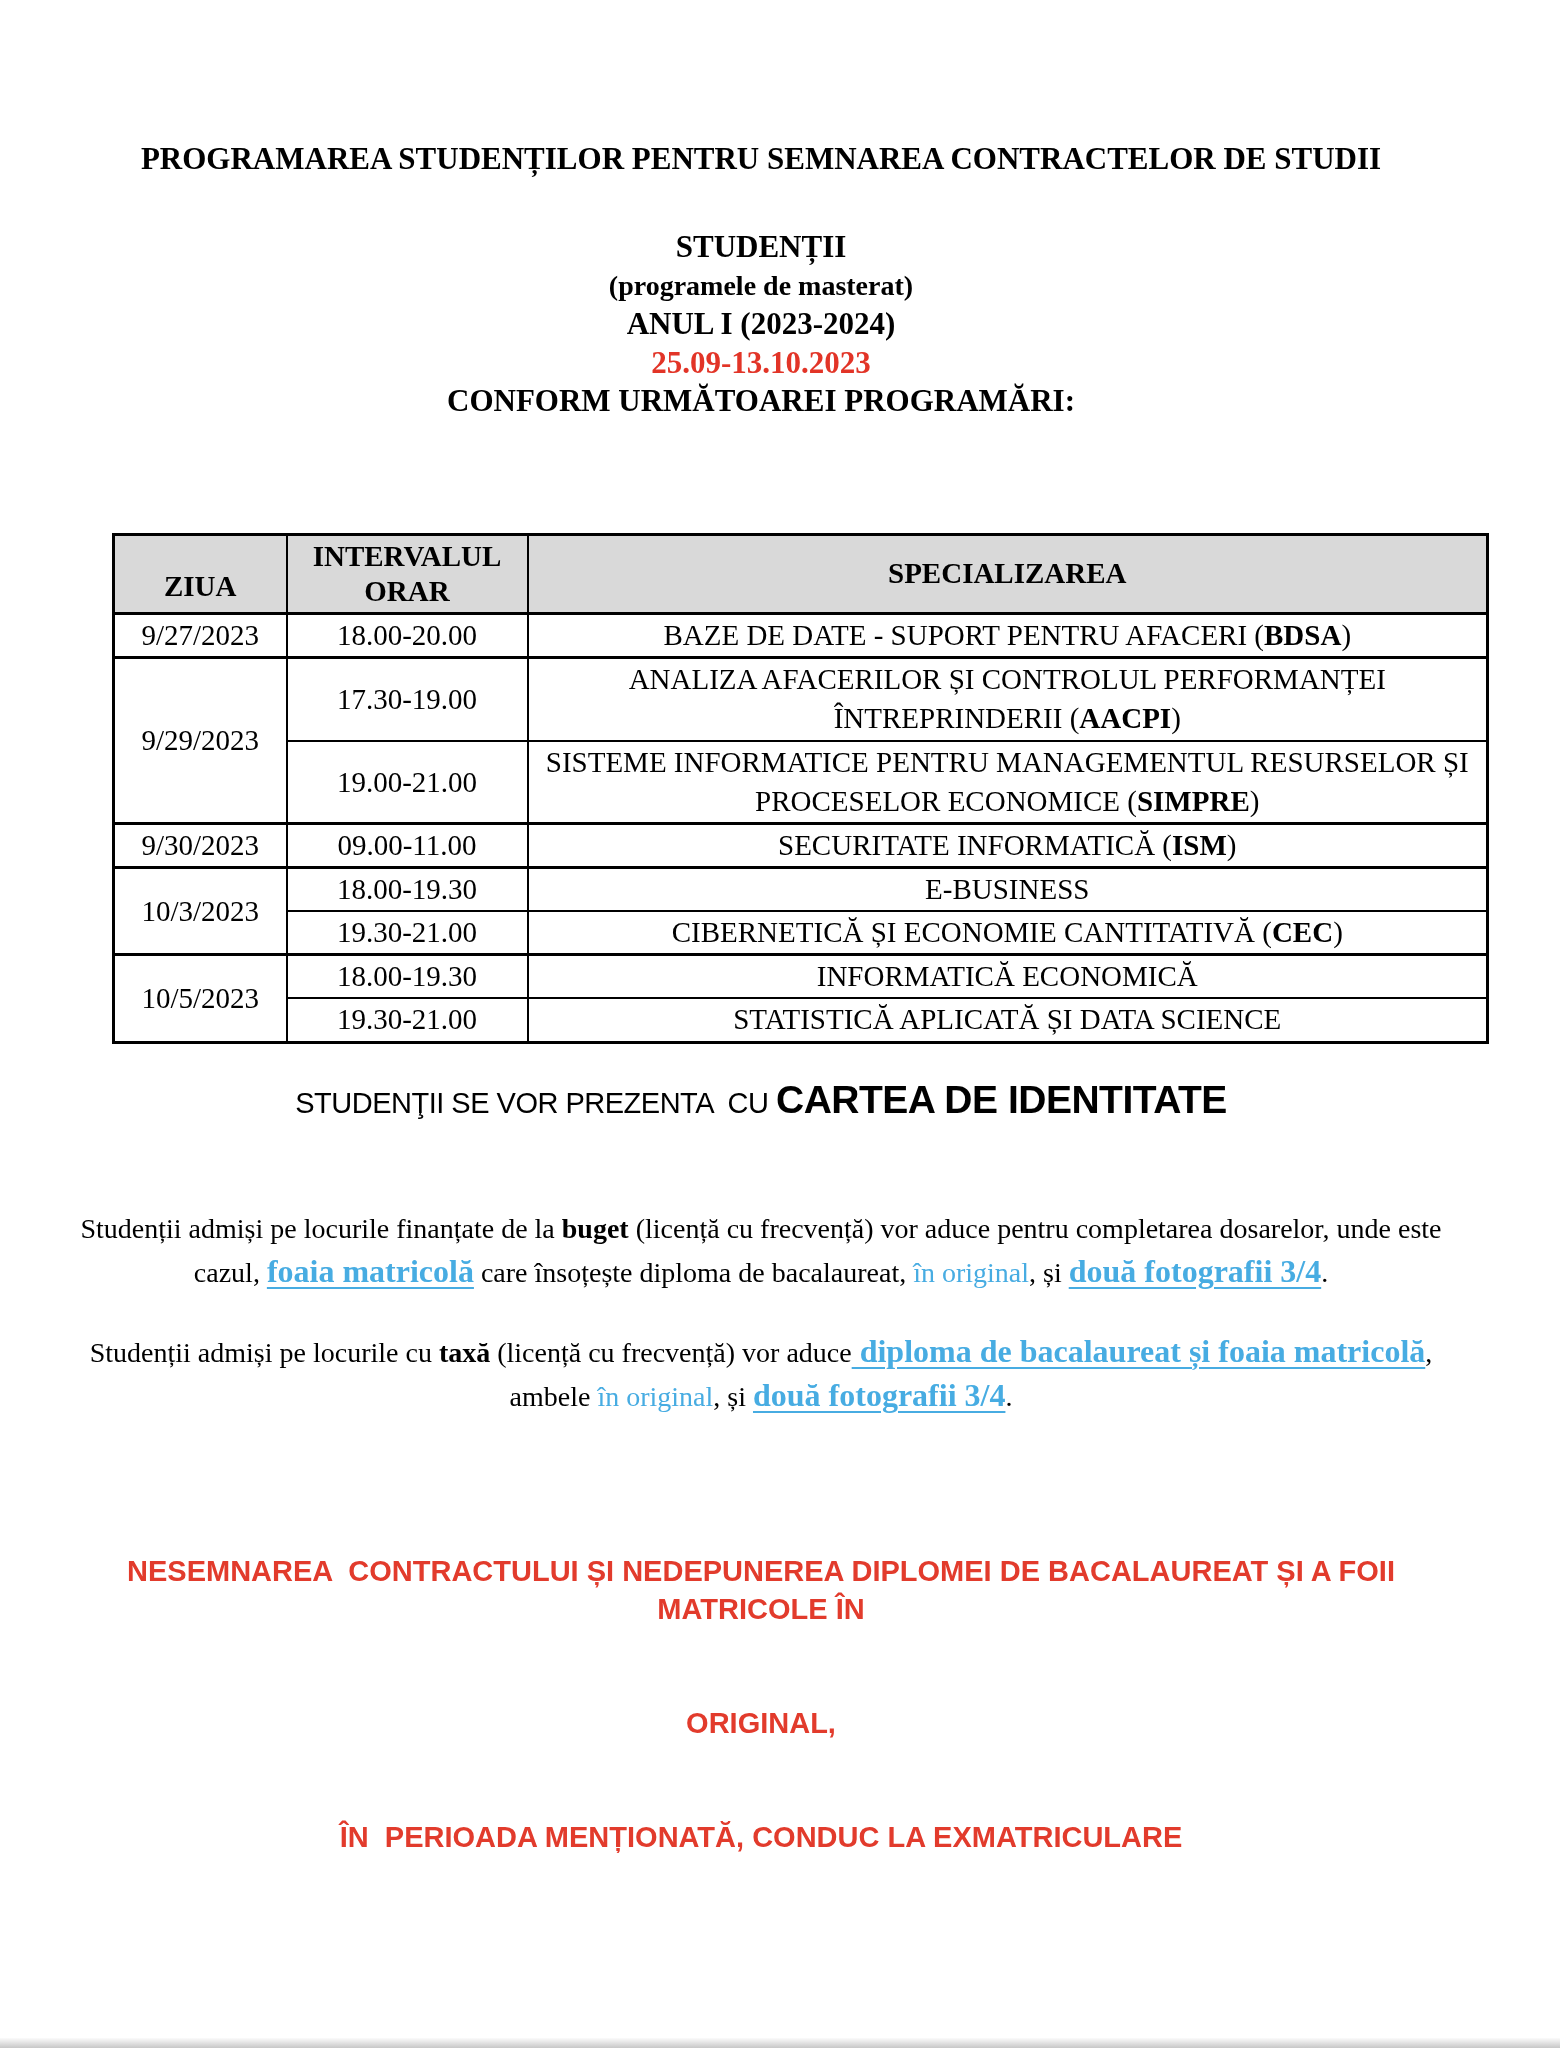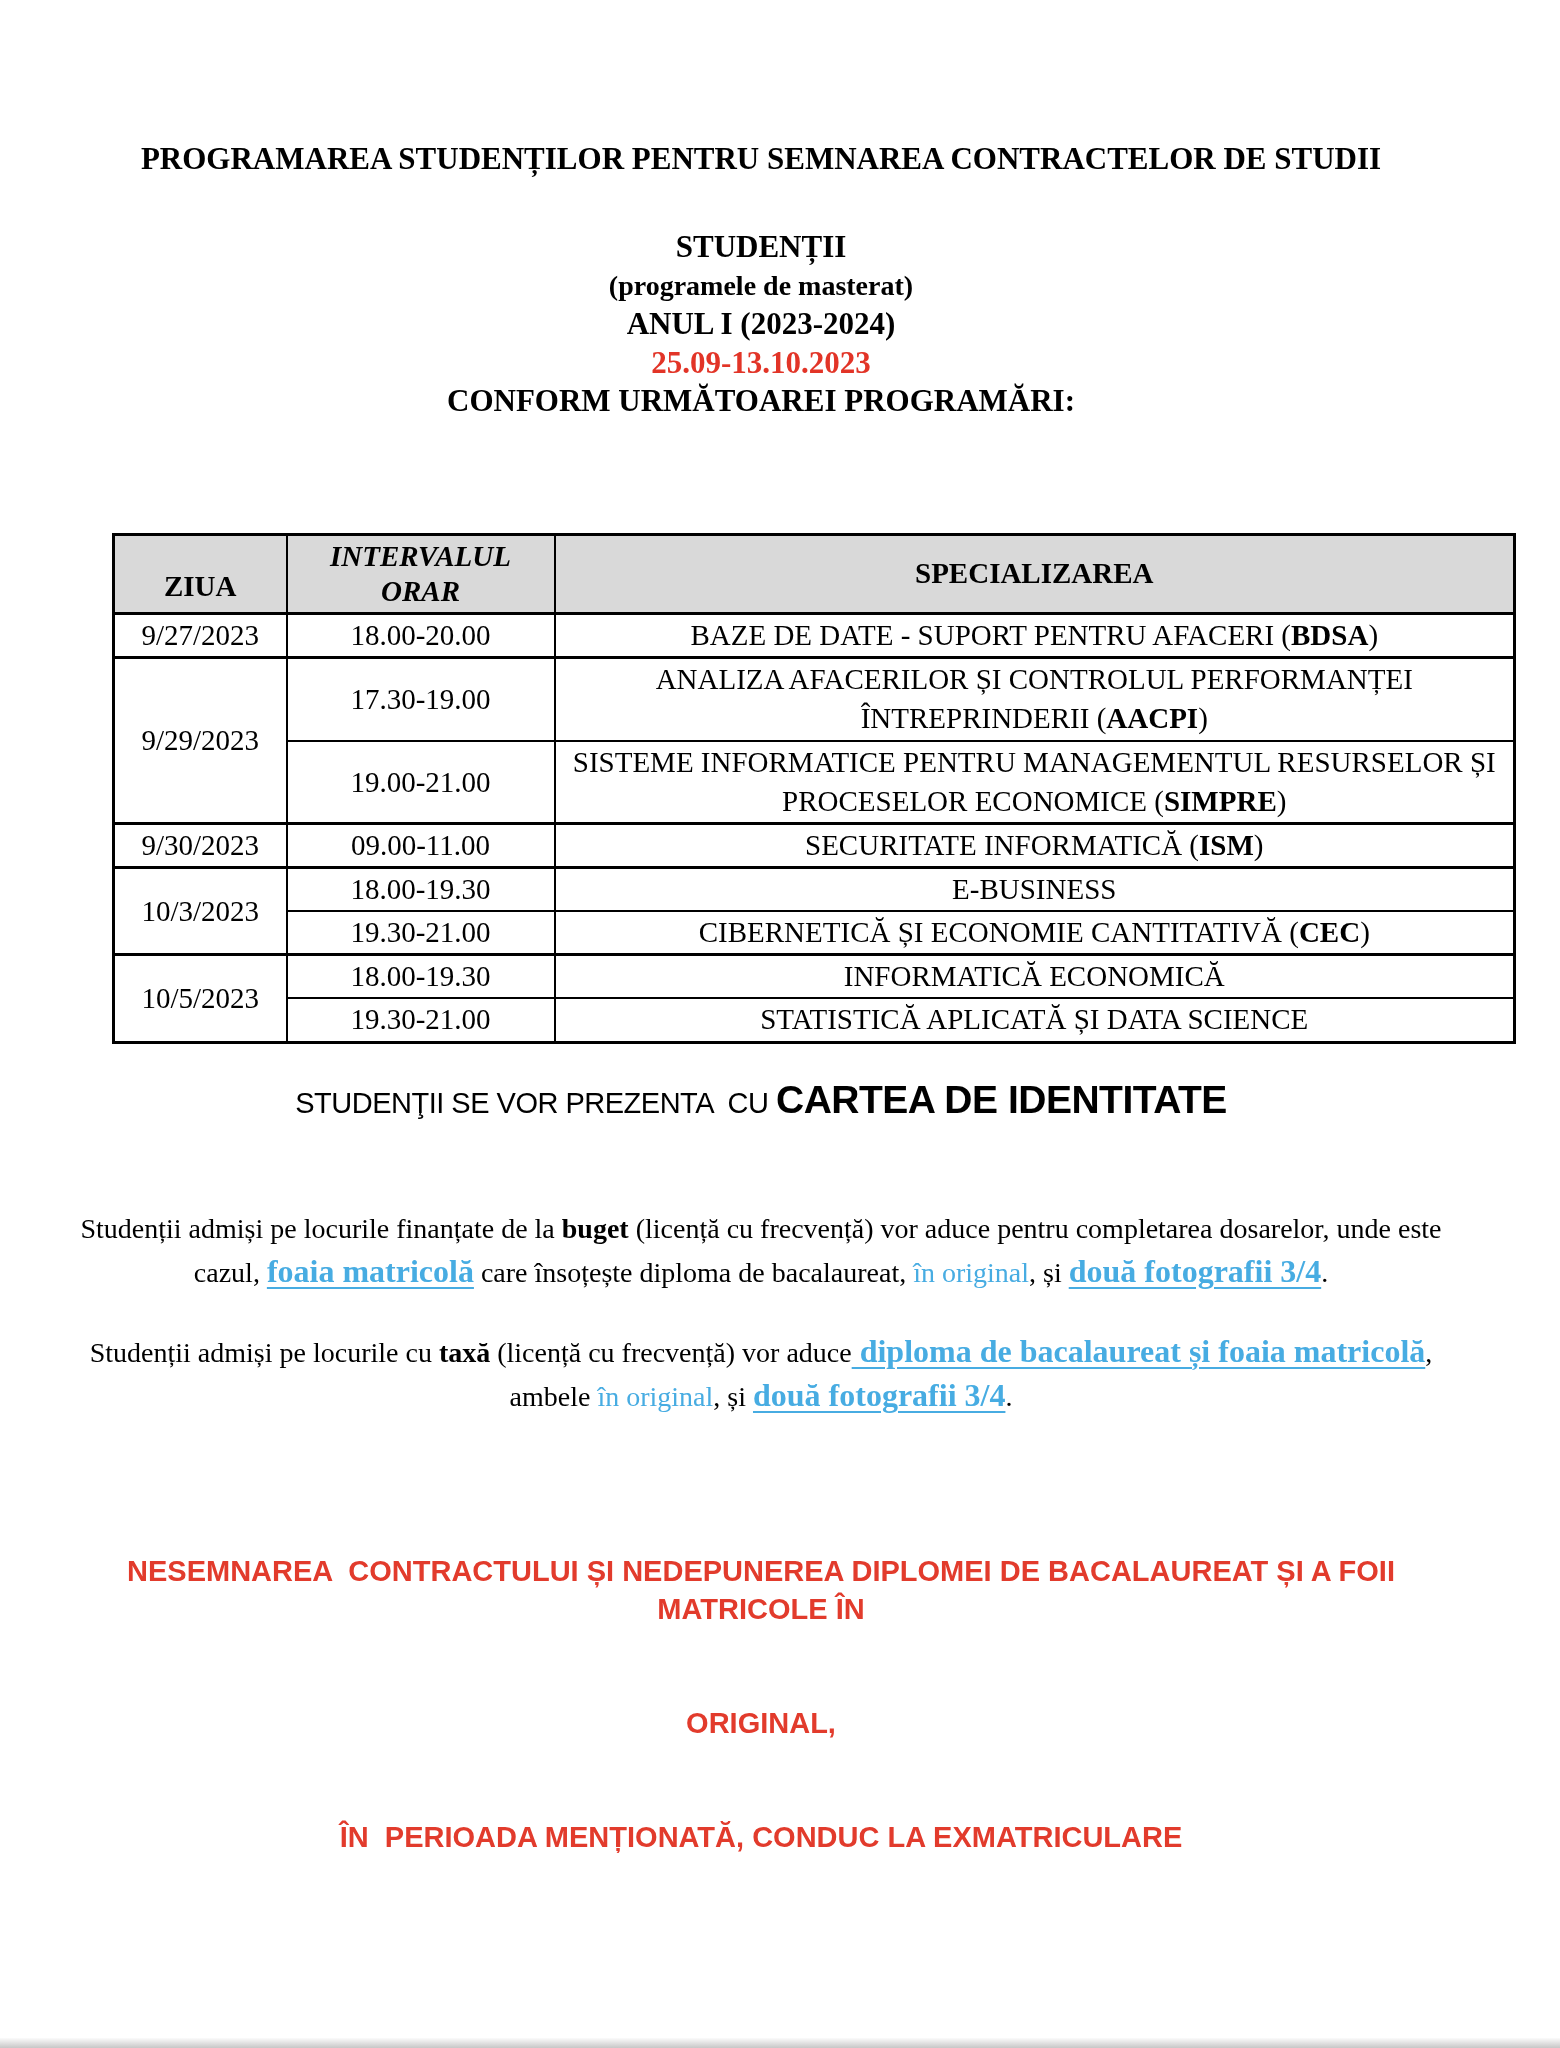--- a/index.html
+++ b/index.html
@@ -51,21 +51,21 @@
   table.schedule thead th {
     background: #d9d9d9;
     font-weight: bold;
     border-bottom-width: 3px;
     height: 79px;
     line-height: 35px;
   }
   table.schedule thead th.col-day { vertical-align: bottom; padding-bottom: 8px; }
   table.schedule tr.group-start td { border-top-width: 3px; }
   .col-day  { width: 173px; }
-  .col-int  { width: 268px; font-style: italic; }
+  .col-int  { width: 241px; }
   .col-spec { width: 960px; }
   tr.h42 { height: 42px; }
   tr.h84 { height: 84px; }
   tr.h78 { height: 78px; }
   tr.h43 { height: 43px; }
   tr.h44 { height: 44px; }
   td.spec { line-height: 39px; }
 
   .identity-line {
     margin-top: 34px;

